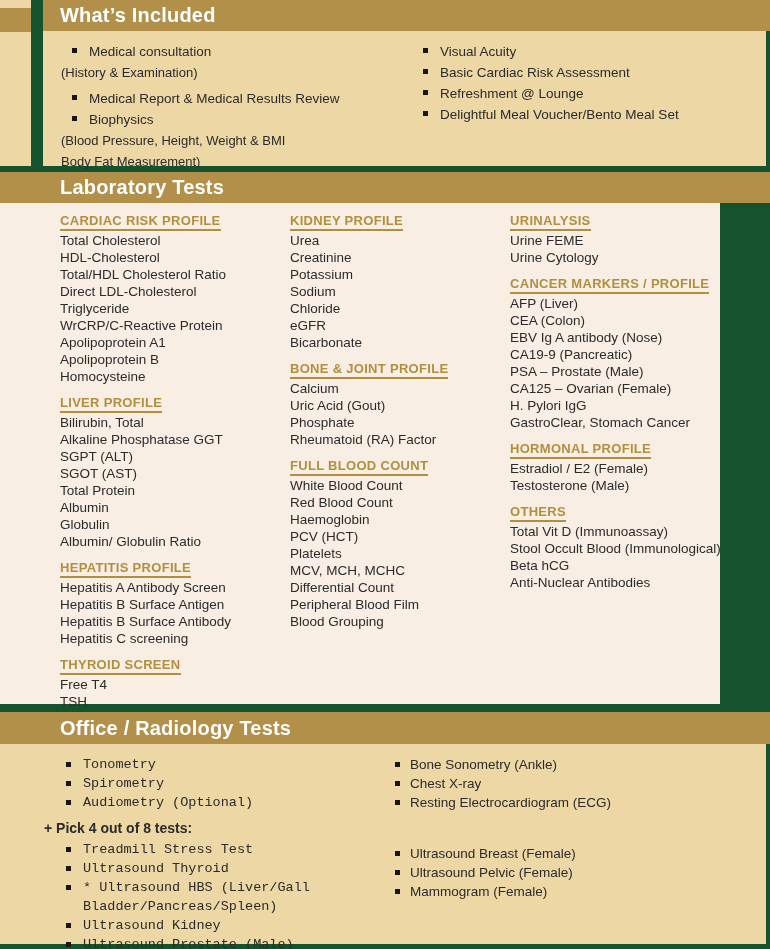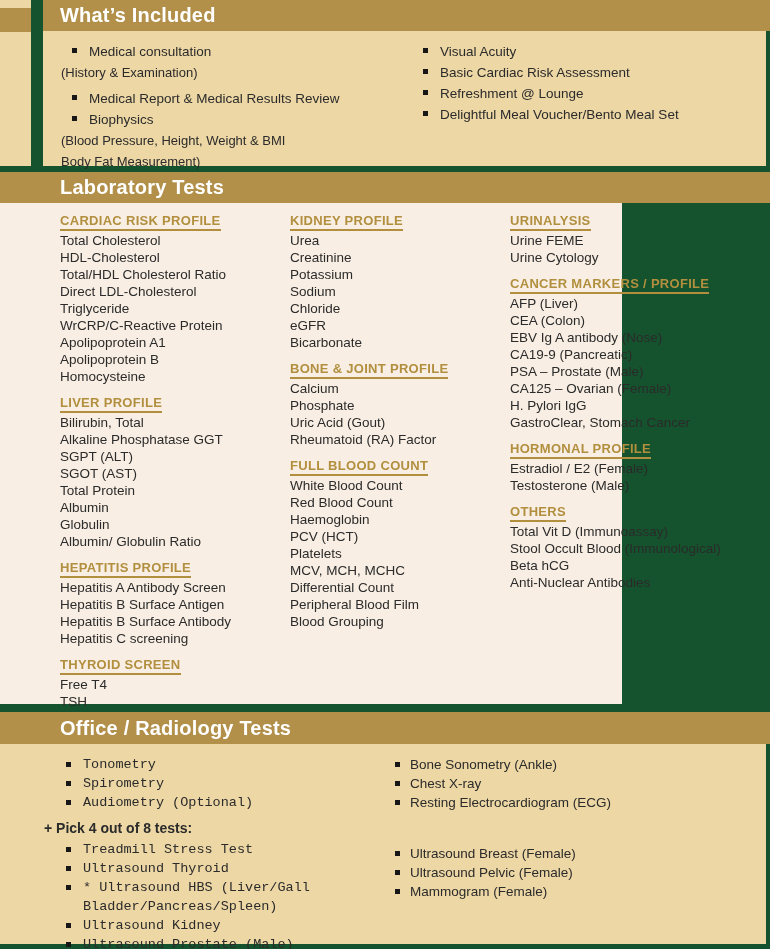--- a/index.html
+++ b/index.html
@@ -15,21 +15,21 @@
 
   
   .s1-leftcol{position:absolute;left:0;top:0;width:31px;height:166px;background:var(--tan,#edd7a5);}
   .s1-band{position:absolute;left:0;top:8px;width:31px;height:24px;background:var(--gold,#b2904a);}
   .s1-content{position:absolute;left:43px;top:31px;width:723px;height:135px;background:var(--tan,#edd7a5);}
   .inc-col{position:absolute;top:10px;font-size:13.5px;line-height:21px;}
   #inc-left{left:6px;width:345px;}
   #inc-right{left:357px;width:350px;}
 
   
-  .lab-content{position:absolute;left:0;top:203px;width:622px;height:501px;background:var(--cream,#f8eee3);}
+  .lab-content{position:absolute;left:0;top:203px;width:720px;height:501px;background:var(--cream,#f8eee3);}
   .lab-col{position:absolute;top:10px;font-size:13.5px;line-height:17px;}
   #lab-0{left:60px;width:226px;}
   #lab-1{left:290px;width:216px;}
   #lab-2{left:510px;width:252px;}
   .group{margin-bottom:10px;}
   .ghead{font-weight:bold;font-size:13px;line-height:16px;color:var(--goldtext,#b28f3e);
          margin-bottom:3px;letter-spacing:.3px;}
   .ghead span{border-bottom:2px solid var(--goldtext,#b28f3e);padding-bottom:1px;}
 
   
@@ -148,22 +148,22 @@
           <div class="item plain">Creatinine</div>
           <div class="item plain">Potassium</div>
           <div class="item plain">Sodium</div>
           <div class="item plain">Chloride</div>
           <div class="item plain">eGFR</div>
           <div class="item plain">Bicarbonate</div>
         </div>
         <div class="group">
           <div class="ghead"><span>BONE &amp; JOINT PROFILE</span></div>
           <div class="item plain">Calcium</div>
+          <div class="item plain">Uric Acid (Gout)</div>
           <div class="item plain">Phosphate</div>
-          <div class="item plain">Uric Acid (Gout)</div>
           <div class="item plain">Rheumatoid (RA) Factor</div>
         </div>
         <div class="group">
           <div class="ghead"><span>FULL BLOOD COUNT</span></div>
           <div class="item plain">White Blood Count</div>
           <div class="item plain">Red Blood Count</div>
           <div class="item plain">Haemoglobin</div>
           <div class="item plain">PCV (HCT)</div>
           <div class="item plain">Platelets</div>
           <div class="item plain">MCV, MCH, MCHC</div>

